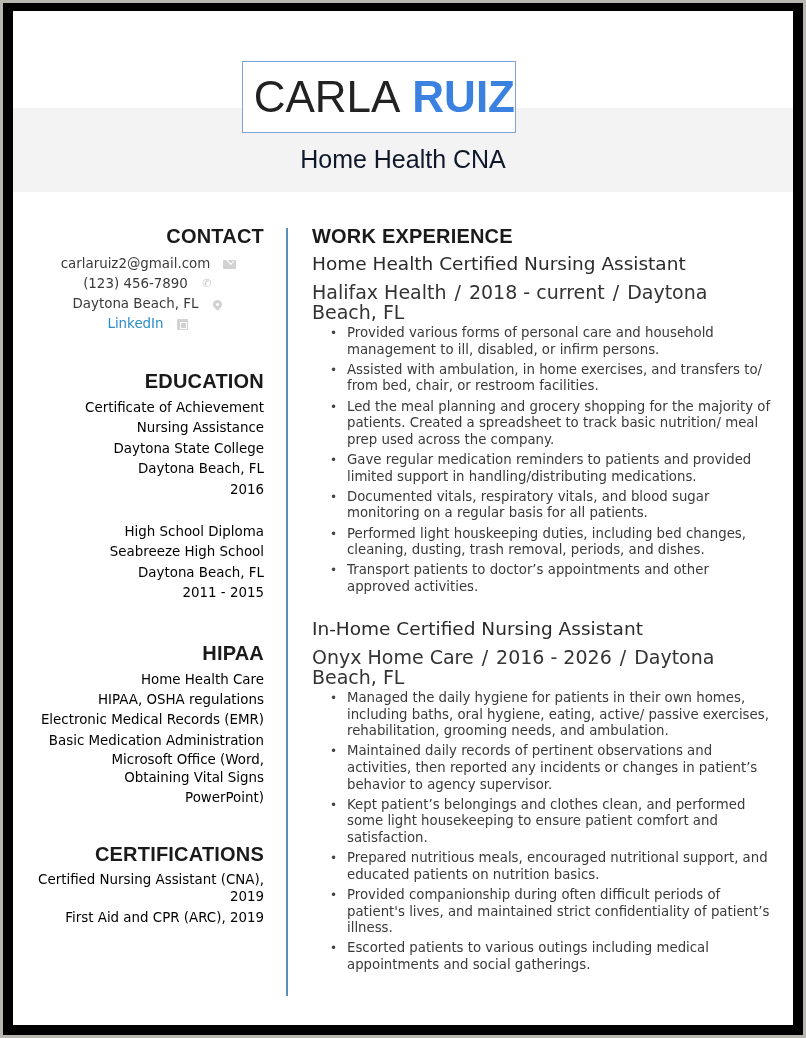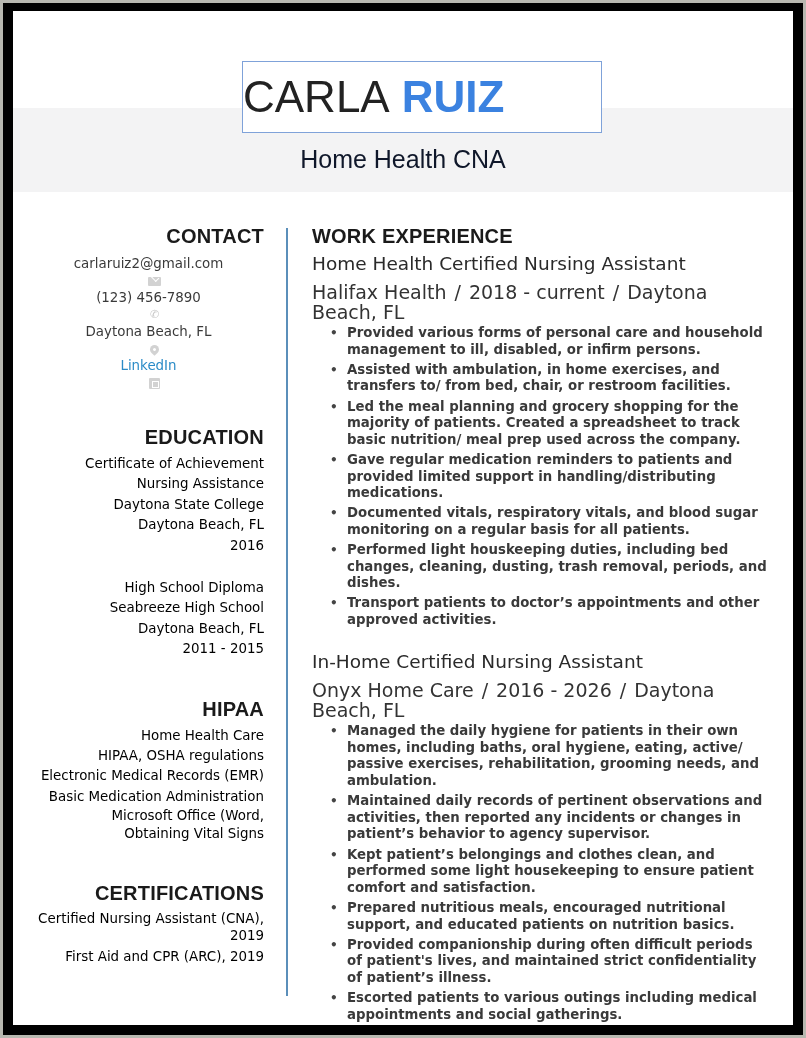--- a/index.html
+++ b/index.html
@@ -1,40 +1,40 @@
 <!DOCTYPE html>
 <html><head>
 <meta charset="utf-8">
 <style>
   * { box-sizing: border-box; margin: 0; padding: 0; }
   html, body { width: 806px; height: 1038px; background: #b8b8b0; overflow: hidden; }
   body { font-family: "DejaVu Sans", "Liberation Sans", sans-serif; color: #333; position: relative; }
   .frame { position: absolute; left: 3px; top: 3px; width: 800px; height: 1032px; background: #000; }
   .page { position: absolute; left: 10px; top: 8px; width: 780px; height: 1014px; background: #fff; overflow: hidden; }
   .band { position: absolute; left: 0; top: 97px; width: 780px; height: 84px; background: #f3f3f4; }
-  .namebox { position: absolute; left: 229px; top: 50px; width: 360px; height: 72px; background: #fff; border: 1.5px solid #7fa2d9; display: flex; align-items: center; justify-content: flex-start; }
+  .namebox { position: absolute; left: 229px; top: 50px; width: 274px; height: 72px; background: #fff; border: 1.5px solid #7fa2d9; display: flex; align-items: center; justify-content: flex-end; }
   .name { font-family: "Liberation Sans", sans-serif; font-size: 44px; letter-spacing: 0px; color: #222; font-weight: 400; }
   .name .last { color: #3b82e0; font-weight: 700; margin-left: 12px; }
   .headline { position: absolute; left: 0; top: 134px; width: 780px; text-align: center; font-family: "Liberation Sans", sans-serif; font-size: 25px; color: #0f172a; }
 
   .divider { position: absolute; left: 273px; top: 217px; width: 2px; height: 768px; background: #5b8fba; }
 
   .left { position: absolute; left: 20px; top: 214px; width: 231px; text-align: right; }
   .sec-title { font-family: "Liberation Sans", sans-serif; font-weight: 700; font-size: 20px; color: #1a1a1a; letter-spacing: 0.2px; }
   .left .line { font-size: 13.4px; line-height: 20.4px; color: #000000; }
-  .contact-row { display: flex; justify-content: center; align-items: center; font-size: 13.4px; line-height: 20px; color: #3a3a3a; flex-direction: column; }
+  .contact-row { display: flex; justify-content: center; align-items: center; font-size: 13.4px; line-height: 20px; color: #3a3a3a; }
   .contact-row .icon { width: 14px; height: 14px; margin-left: 12px; display: inline-flex; align-items: center; justify-content: center; color: #c8c8c8; font-size: 11px; }
   .link { color: #2a8bc7; }
   .gap-m { height: 22px; }
 
   .right { position: absolute; left: 299px; top: 214px; width: 460px; }
   .job-title { font-family: "DejaVu Sans", sans-serif; font-size: 18.5px; color: #2a2a2a; margin-top: 4px; line-height: 24px; }
   .job-meta { font-size: 19px; color: #333; margin-top: 6px; line-height: 20px; }
   .job-meta .sep { margin: 0 8px; color: #333; }
-  ul.bullets { list-style: none; margin-top: 3px; padding-left: 18px; font-weight: bold; }
+  ul.bullets { list-style: none; margin-top: 3px; padding-left: 18px; }
   ul.bullets li { position: relative; padding-left: 17px; font-size: 13.3px; line-height: 16.6px; color: #3a3a3a; margin-bottom: 3.6px; }
   ul.bullets li::before { content: "•"; position: absolute; left: 0; top: 0; color: #444; font-size: 12px; }
   .job-gap { height: 14px; }
 
   .ic-mail { width: 13px; height: 9px; border-radius: 1px; background: #d2d2d2; position: relative; }
   .ic-mail::after { content: ""; position: absolute; left: 2px; top: 0; width: 7px; height: 4px; border-bottom: 1.5px solid #fff; border-right: 1.5px solid #fff; transform: rotate(45deg) translate(-1px,-2px); }
   .ic-pin { width: 9px; height: 9px; border-radius: 50% 50% 50% 0; background: #d2d2d2; transform: rotate(-45deg); position: relative; }
   .ic-pin::after { content: ""; position: absolute; left: 3px; top: 3px; width: 3px; height: 3px; border-radius: 50%; background: #fff; }
   .ic-li { width: 11px; height: 11px; background: #d2d2d2; border-radius: 1px; position: relative; }
   .ic-li::after { content: ""; position: absolute; left: 3px; top: 3px; width: 5px; height: 5px; border: 1px solid #fff; }
@@ -107,20 +107,21 @@
 
       <section>
         <div class="sec-title">HIPAA</div>
         <div style="height:5px"></div>
         <div class="line">Home Health Care</div>
         <div class="line">HIPAA, OSHA regulations</div>
         <div class="line">Electronic Medical Records (EMR)</div>
         <div class="line">Basic Medication Administration</div>
         <div class="line" style="line-height:17px">Microsoft Office (Word,</div>
         <div class="line">Obtaining Vital Signs</div>
+        <div class="line" style="line-height:17px">PowerPoint)</div>
       </section>
 
       <div style="height:37px"></div>
 
       <section>
         <div class="sec-title">CERTIFICATIONS</div>
         <div style="height:5px"></div>
         <div class="line" style="line-height:17px">Certified Nursing Assistant (CNA),</div>
         <div class="line" style="line-height:17px">2019</div>
         <div class="line" style="margin-top:3px">First Aid and CPR (ARC), 2019</div>

